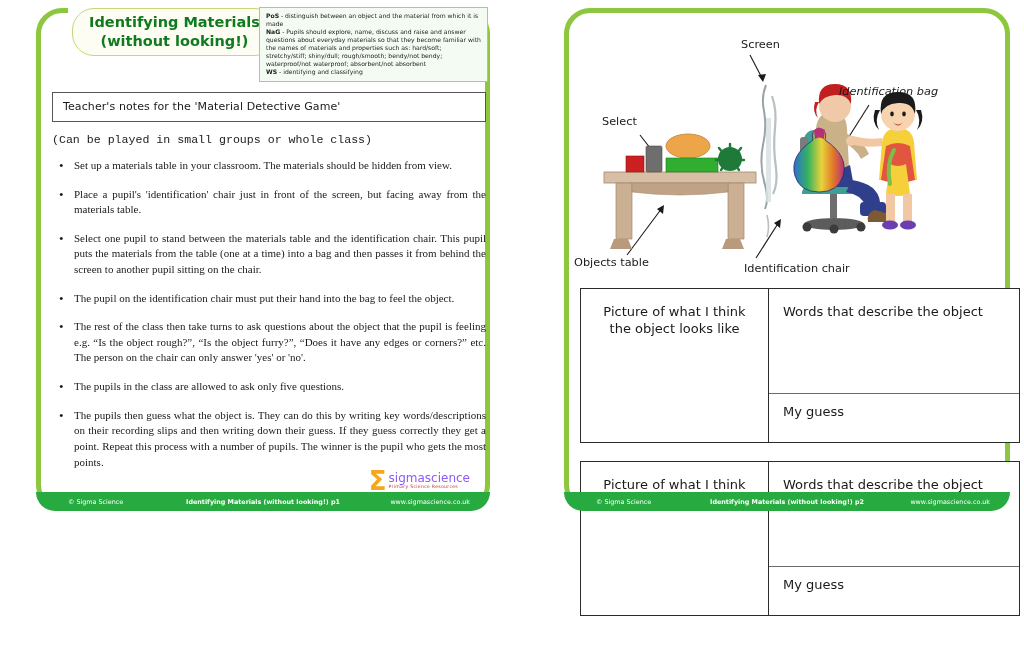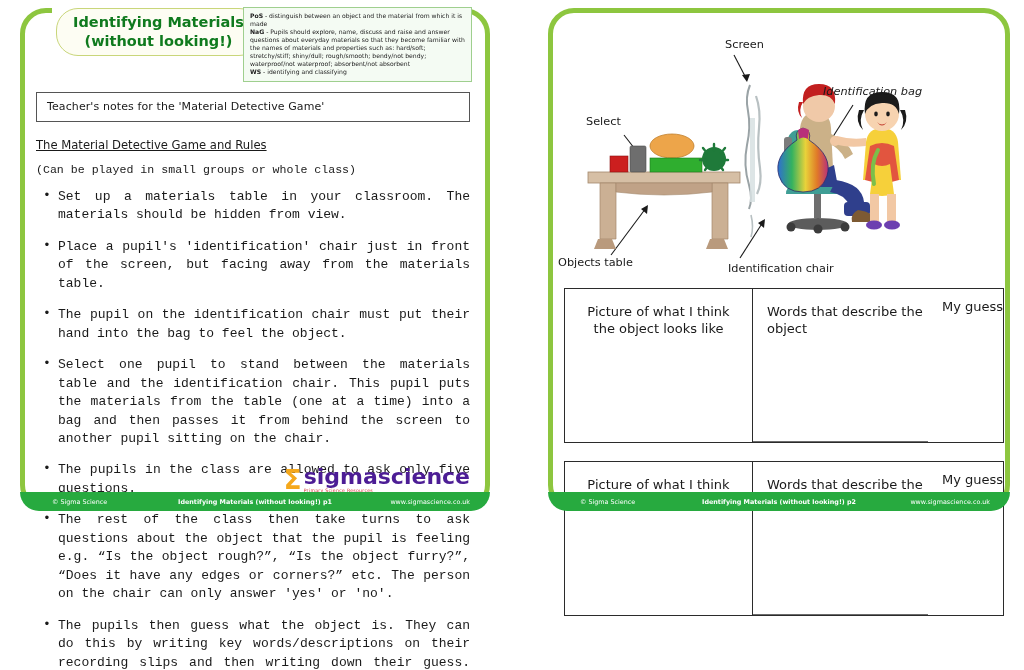--- a/index.html
+++ b/index.html
@@ -10,20 +10,21 @@
     overflow: hidden;
     position: relative;
   }
   .spread { display: flex; width: 1024px; height: 670px; }
 
   
   .page {
     position: relative;
     width: 512px; height: 528px;
     background: #ffffff;
+    margin-left: 16px;
   }
   .page-border {
     position: absolute;
     left: 20px; top: 8px; right: 22px; bottom: 17px;
     border: 5px solid #8dc63f;
     border-radius: 26px;
     background: #ffffff;
   }
   .page2 .page-border { left: 36px; right: 14px; }
 
@@ -111,25 +112,25 @@
     font-family: Liberation Mono, monospace;
   }
   ul.rules {
     margin-top: 12px;
     list-style: none;
   }
   ul.rules li {
     position: relative;
     padding-left: 22px;
     margin-bottom: 13px;
-    font-size: 13px;
+    font-size: 11px;
     line-height: 1.42;
     color: #1a1a1a;
     text-align: justify;
-    font-family: Liberation Mono, monospace;
+    font-family: Liberation Serif, serif;
   }
   ul.rules li::before {
     content: "•";
     position: absolute;
     left: 7px; top: -1px;
     font-size: 13px;
     color: #1a1a1a;
   }
 
   
@@ -140,21 +141,21 @@
     z-index: 6;
   }
   .logo-sigma {
     font-size: 26px; font-weight: bold; color: #f5a81c;
     font-family: "DejaVu Sans", sans-serif;
     line-height: 1;
     margin-right: 2px;
   }
   .logo-text { line-height: 1; }
   .logo-main {
-    font-size: 22px; font-weight: bold; color: #4c1d95;
+    font-size: 12px; font-weight: normal; color: #8b5cf6;
     font-family: "DejaVu Sans", sans-serif;
   }
   .logo-sub {
     font-size: 4.6px; color: #d03030; letter-spacing: .3px;
     font-family: "DejaVu Sans", sans-serif;
     margin-top: 1px;
   }
 
   
   .footer {
@@ -204,21 +205,21 @@
     z-index: 4;
   }
   .slip-1 { top: 288px; }
   .slip-2 { top: 461px; }
   .slip-left {
     width: 188px;
     border-right: 1.5px solid #2b2b2b;
     padding: 14px 10px 0 10px;
     text-align: center;
   }
-  .slip-right { flex: 1; display: flex; }
+  .slip-right { flex: 1; display: flex; flex-direction: column; }
   .slip-right-top {
     flex: 1;
     border-bottom: 1.3px solid #6b6b6b;
     padding: 14px 0 0 14px;
   }
   .slip-right-bot {
     height: 48px;
     padding: 9px 0 0 14px;
   }
   .slip-txt {
@@ -250,29 +251,28 @@
     </div>
 
     <div class="pos-box">
       <p><b>PoS</b><span> - distinguish between an object and the material from which it is made</span></p>
       <p><b>NaG</b><span> - Pupils should explore, name, discuss and raise and answer questions about everyday materials so that they become familiar with the names of materials and properties such as: hard/soft; stretchy/stiff; shiny/dull; rough/smooth; bendy/not bendy; waterproof/not waterproof; absorbent/not absorbent</span></p>
       <p><b>WS</b><span> - identifying and classifying</span></p>
     </div>
 
     <div class="p1-content">
       <div class="notes-title">Teacher's notes for the 'Material Detective Game'</div>
-      <div class="sub-head">The Material Detective Game and Rules</div>
       <div class="sub-note">(Can be played in small groups or whole class)</div>
       <ul class="rules">
         <li>Set up a materials table in your classroom. The materials should be hidden from view.</li>
         <li>Place a pupil's 'identification' chair just in front of the screen, but facing away from the materials table.</li>
+        <li>Select one pupil to stand between the materials table and the identification chair. This pupil puts the materials from the table (one at a time) into a bag and then passes it from behind the screen to another pupil sitting on the chair.</li>
         <li>The pupil on the identification chair must put their hand into the bag to feel the object.</li>
-        <li>Select one pupil to stand between the materials table and the identification chair. This pupil puts the materials from the table (one at a time) into a bag and then passes it from behind the screen to another pupil sitting on the chair.</li>
+        <li>The rest of the class then take turns to ask questions about the object that the pupil is feeling e.g. “Is the object rough?”, “Is the object furry?”, “Does it have any edges or corners?” etc. The person on the chair can only answer 'yes' or 'no'.</li>
         <li>The pupils in the class are allowed to ask only five questions.</li>
-        <li>The rest of the class then take turns to ask questions about the object that the pupil is feeling e.g. “Is the object rough?”, “Is the object furry?”, “Does it have any edges or corners?” etc. The person on the chair can only answer 'yes' or 'no'.</li>
         <li>The pupils then guess what the object is. They can do this by writing key words/descriptions on their recording slips and then writing down their guess.  If they guess correctly they get a point.  Repeat this process with a number of pupils. The winner is the pupil who gets the most points.</li>
       </ul>
     </div>
 
     <div class="logo">
       <div class="logo-sigma">Σ</div>
       <div class="logo-text">
         <div class="logo-main">sigmascience</div>
         <div class="logo-sub">Primary Science Resources</div>
       </div>

